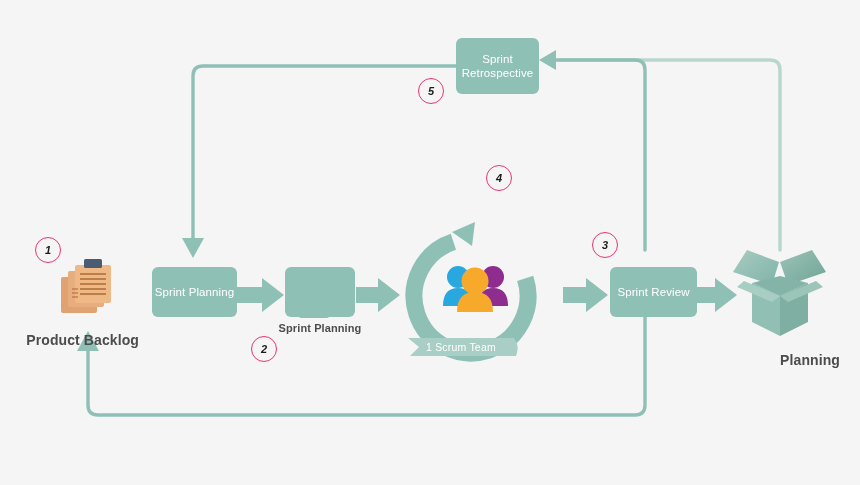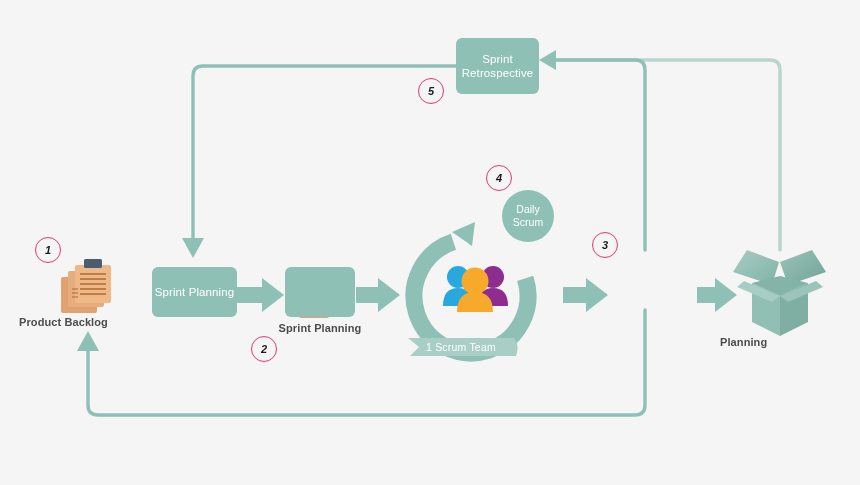--- a/index.html
+++ b/index.html
@@ -43,25 +43,26 @@
   .proc-label-below {
     position: absolute;
     text-align: center;
     color: #4c4c4c;
     font-size: 11px;
     font-weight: bold;
     letter-spacing: .1px;
   }
   .icon-caption {
     position: absolute;
-    text-align: left;
+    text-align: right;
     color: #4c4c4c;
-    font-size: 11px;
+    font-size: 14px;
     font-weight: bold;
     letter-spacing: .1px;
+    margin-top: 16px;
   }
   
   .num-marker {
     position: absolute;
     width: 26px;
     height: 26px;
     border-radius: 50%;
     border: 1.6px solid #e8376e;
     background: #f5f5f5;
     display: flex;
@@ -214,34 +215,31 @@
     </g>
   </svg>
 
   <div class="proc-box" style="left:152px; top:267px; width:85px; height:50px;">
     <span>Sprint Planning</span>
   </div>
 
   <div class="proc-box" style="left:285px; top:267px; width:70px; height:50px;"></div>
   <div class="proc-label-below" style="left:260px; top:322px; width:120px;">Sprint Planning</div>
 
+  <div class="proc-box" style="left:610px; top:267px; width:87px; height:50px;">
+    <span>Sprint Review</span>
+  </div>
 
   <div class="proc-box" style="left:456px; top:38px; width:83px; height:56px;">
     <span>
       <span>Sprint</span><br>
       <span>Retrospective</span>
     </span>
   </div>
 
-  <div class="daily-bubble" style="left:502px; top:190px;">
-    <span>
-      <span>Daily</span><br>
-      <span>Scrum</span>
-    </span>
-  </div>
 
   <div class="team-banner-text" style="left:426px; top:341px;">1 Scrum Team</div>
 
   <div class="icon-caption" style="left:19px; top:316px; width:120px;">Product Backlog</div>
 
   <div class="icon-caption" style="left:720px; top:336px; width:120px;">Planning</div>
 
   <div class="num-marker" style="left:35px; top:237px;">
     <span>1</span>
   </div>

